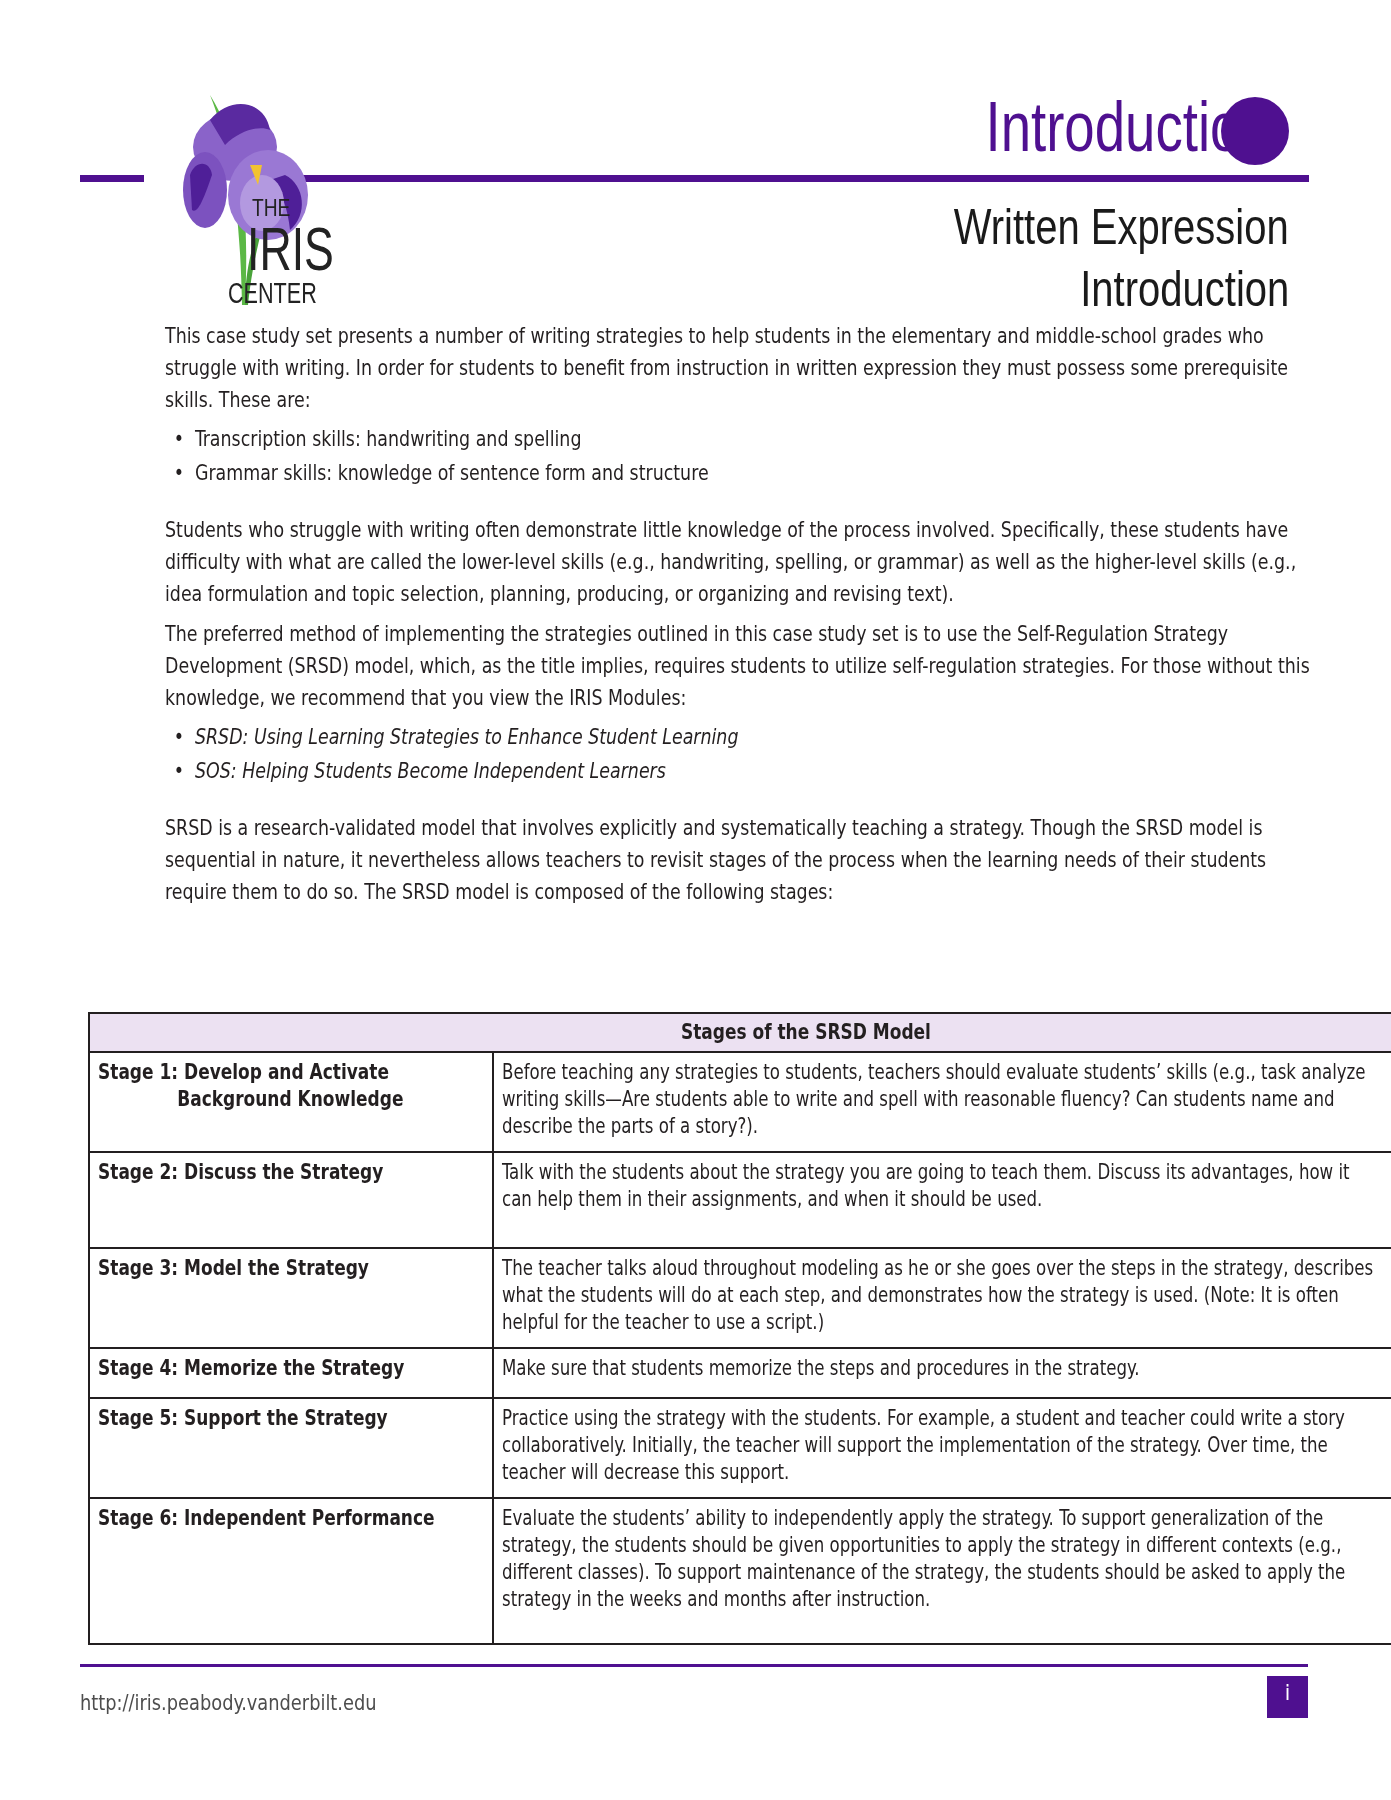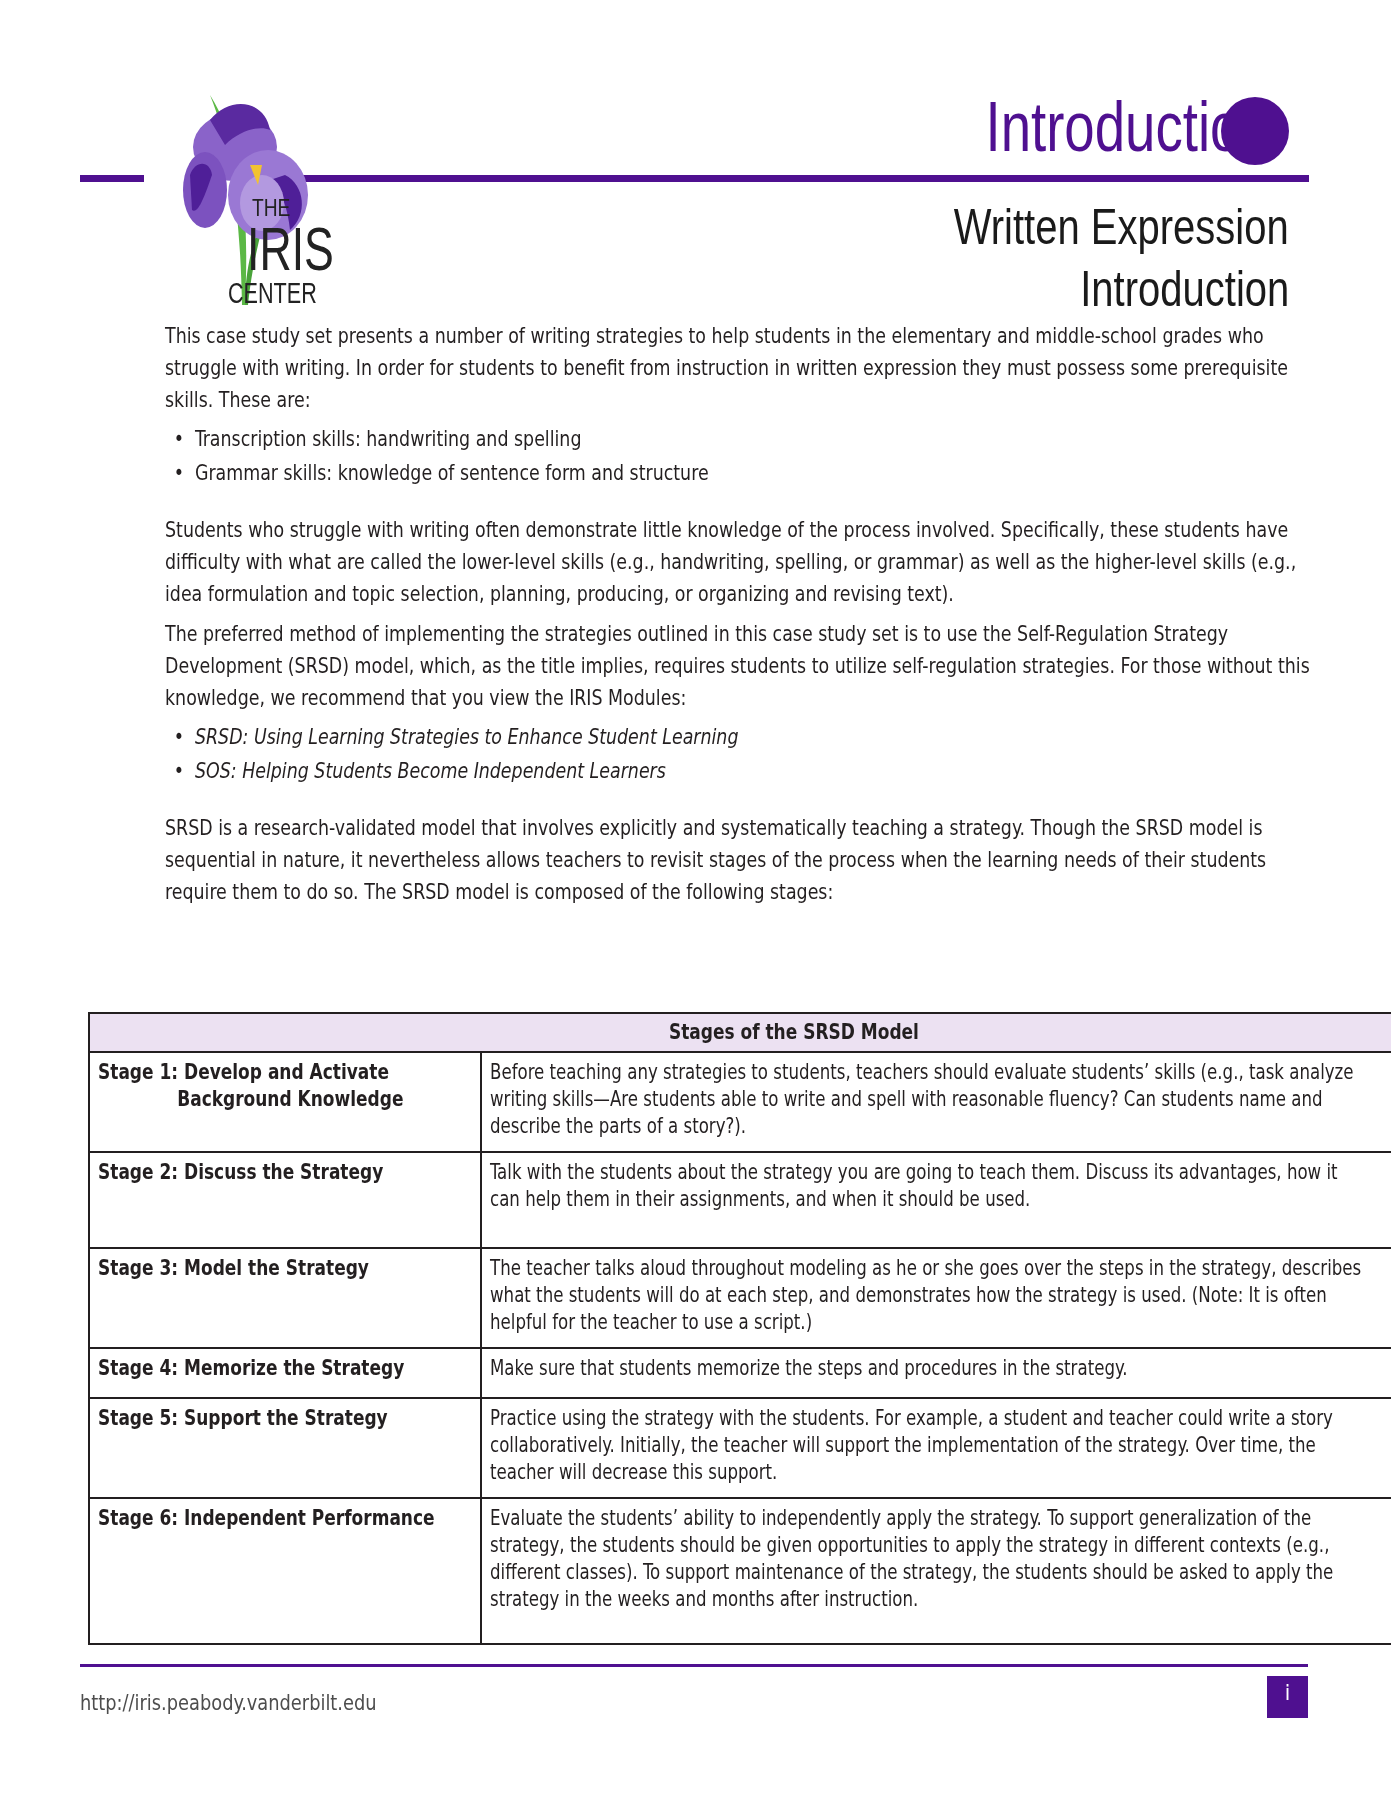--- a/index.html
+++ b/index.html
@@ -15,21 +15,21 @@
               color:#1a1a1a; font-size:50px; line-height:1; transform:scaleX(0.8); transform-origin:right top; }
   .body-text { position:absolute; left:165px; width:1150px; font-size:22px; line-height:32px;
                transform:scaleX(0.88); transform-origin:left top; width:1310px; }
   .body-text p { margin:0; }
   .bullets { list-style:none; margin:0; padding:0; }
   .bullets li { position:relative; padding-left:34px; line-height:34px; }
   .bullets li::before { content:"•"; position:absolute; left:10px; }
   .ital { font-style:italic; }
   table.stages { position:absolute; left:88px; top:1012px; width:1214px; border-collapse:collapse;
                  font-size:21px; line-height:27px; }
-  table.stages th, table.stages td { border:2px solid #231f20; vertical-align:top; padding:6px 8px 6px 8px; }
+  table.stages th, table.stages td { border:2px solid #231f20; vertical-align:top; padding:6px 20px 6px 8px; }
   table.stages th { background:#ece1f2; font-weight:bold; text-align:center; padding:5px; }
   td.stage-label { width:356px; font-weight:bold; }
   .stage-inner { display:block; transform:scaleX(0.9); transform-origin:left top; white-space:nowrap; }
   .desc-inner { display:block; transform:scaleX(0.88); transform-origin:left top; width:1000px; }
   .indent2 { padding-left:88px; }
   .footer-url { position:absolute; left:80px; top:1690px; font-size:22px; color:#4d4d4d;
                 transform:scaleX(0.9); transform-origin:left top; }
   .page-box { position:absolute; left:1267px; top:1676px; width:41px; height:42px; background:#4f1090; color:#fff;
               font-size:22px; text-align:center; line-height:34px; }
 </style>

